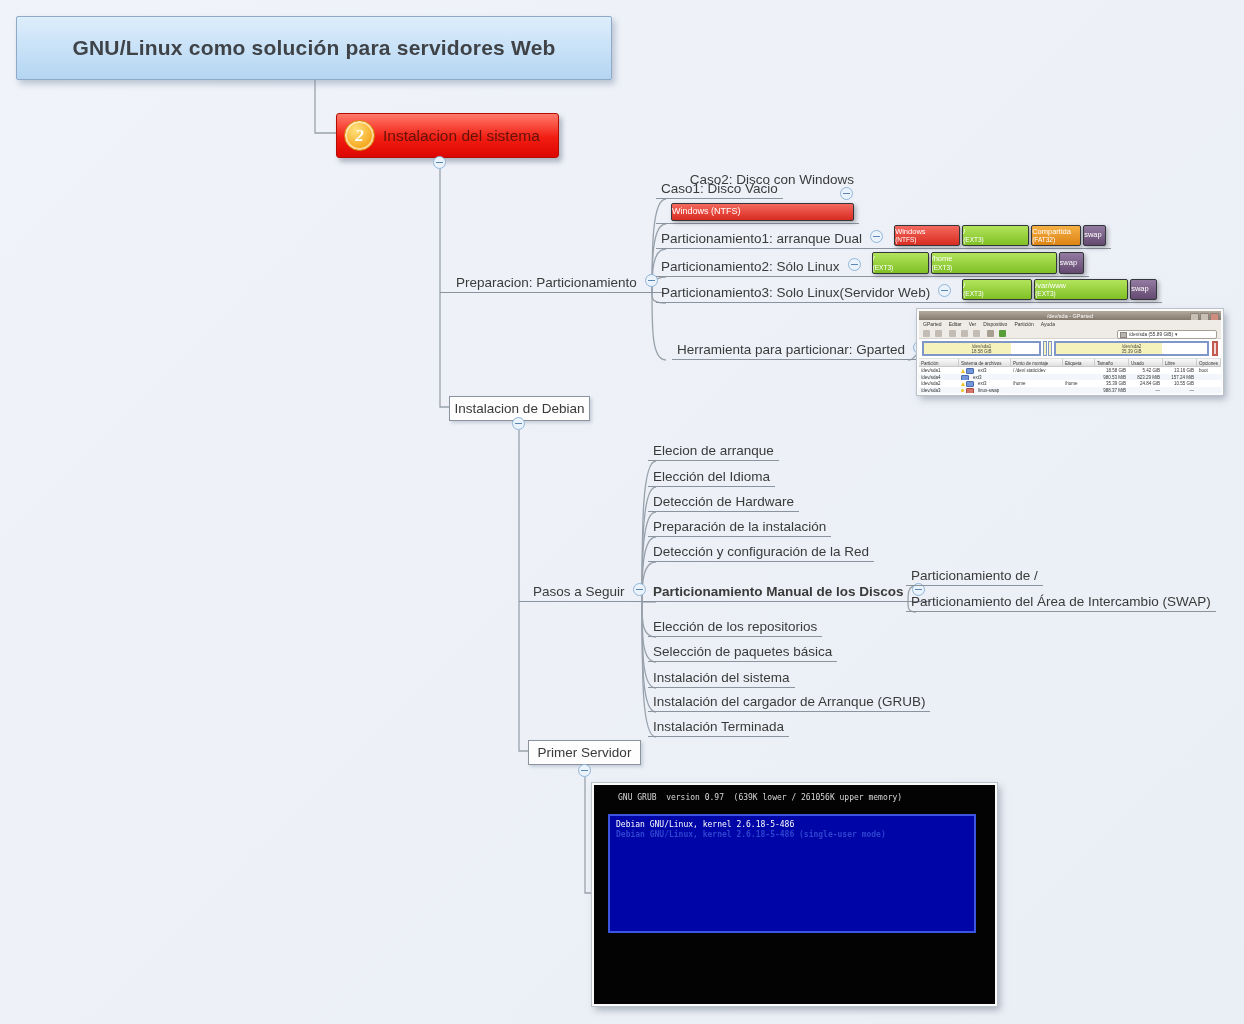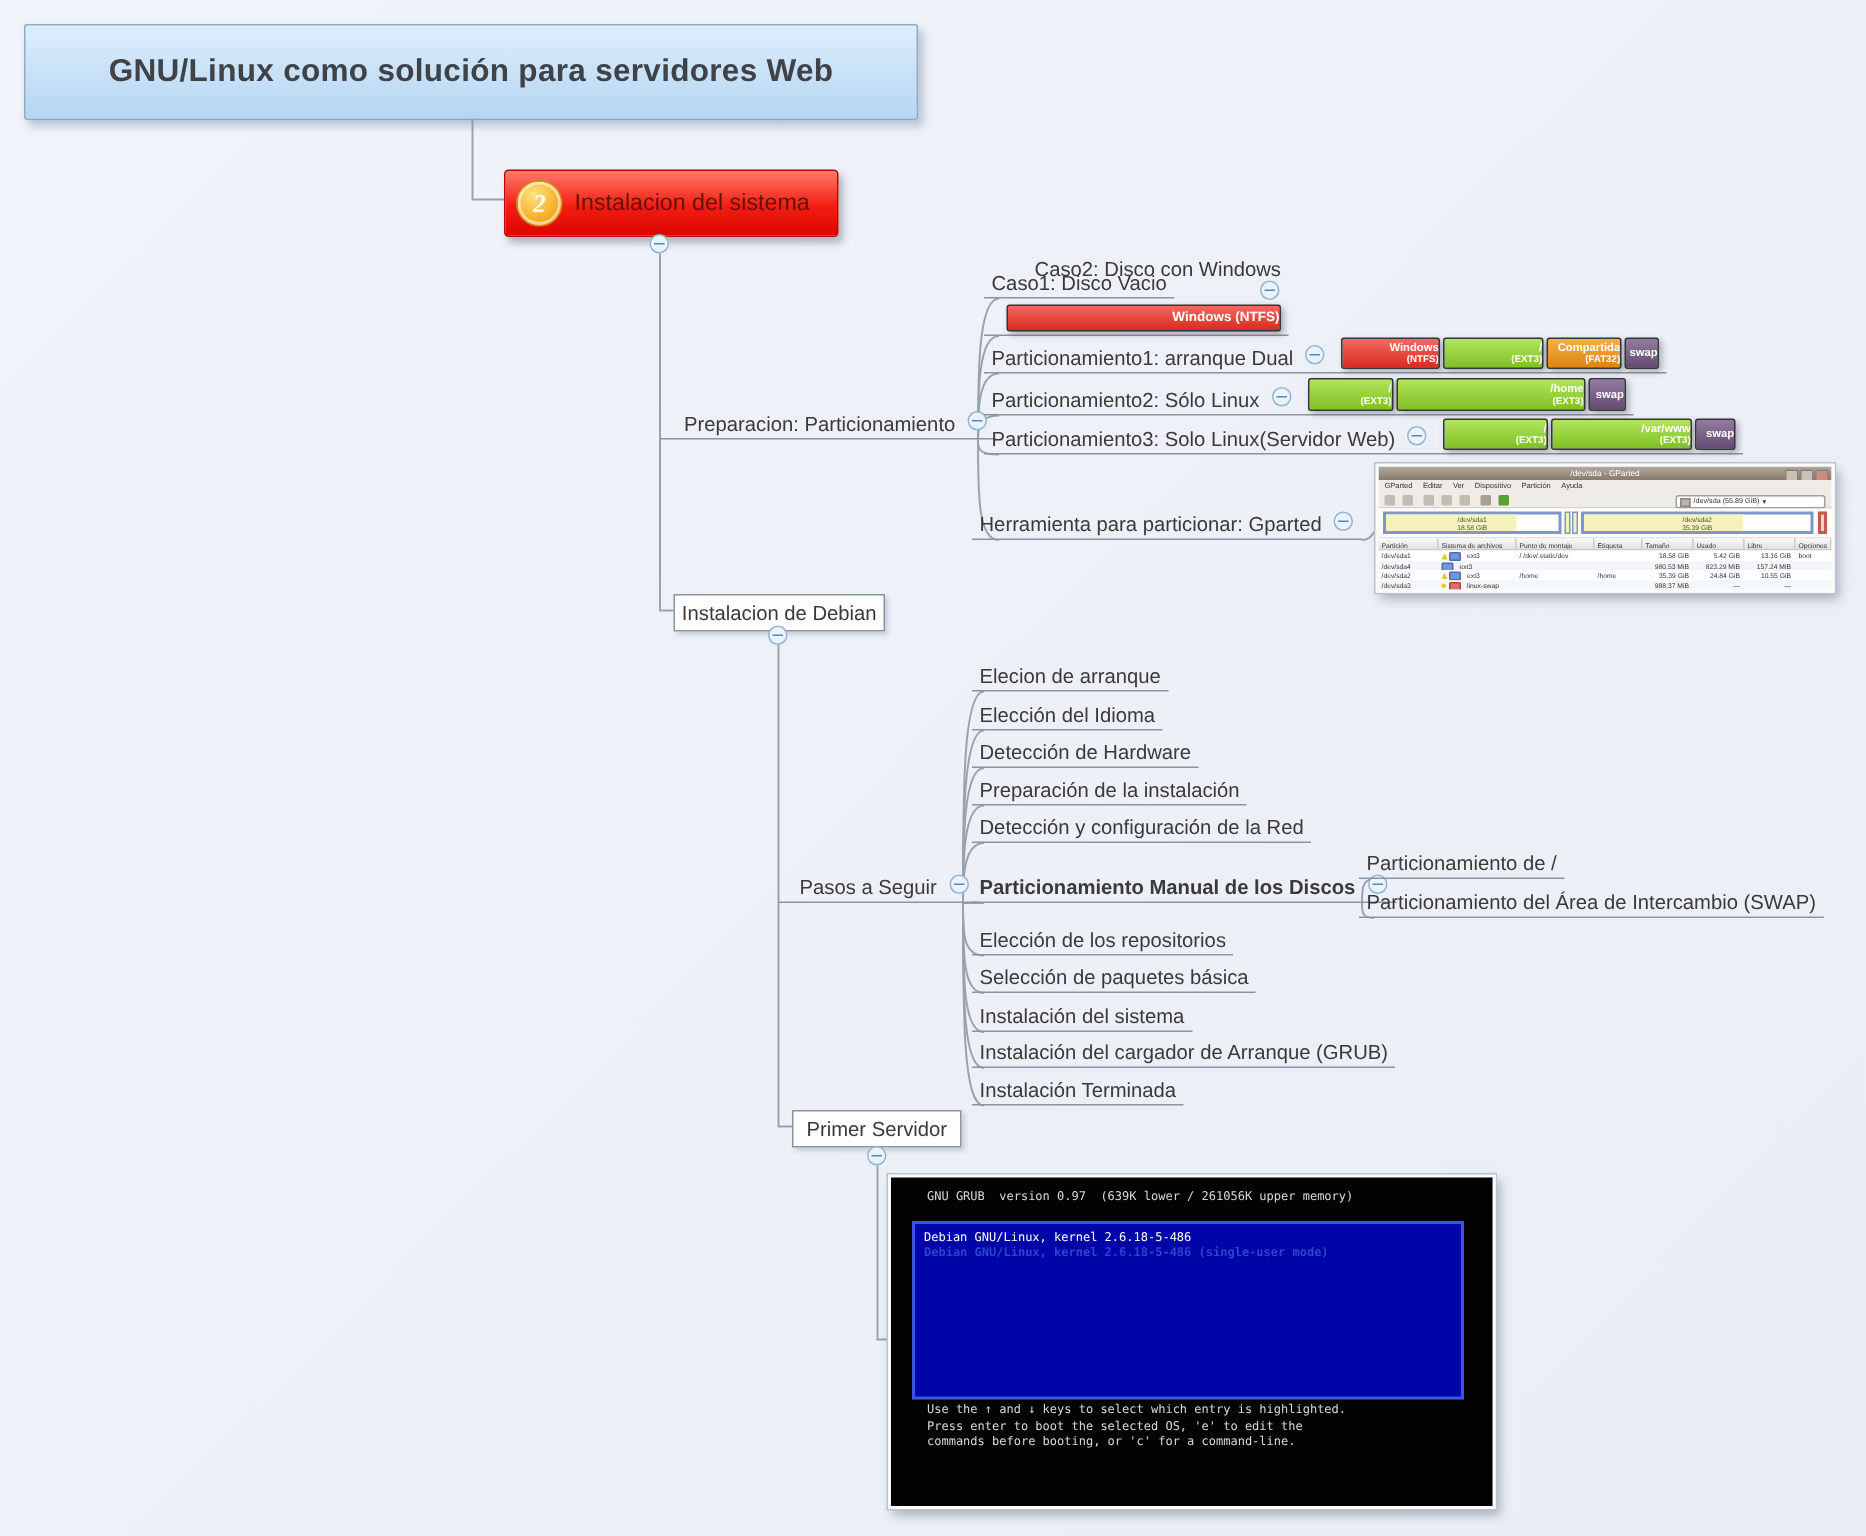--- a/index.html
+++ b/index.html
@@ -38,21 +38,21 @@
   .micon{position:relative;width:11px;height:11px;border-radius:50%;flex:none;
     background:#eaf2fb;border:1px solid #90b5d8;margin:0 1px 3px 8px;align-self:flex-end;}
   .micon::after{content:"";position:absolute;left:2px;right:2px;top:4.5px;height:1px;background:#5c86b3;}
   .cicon{position:absolute;z-index:2;width:11px;height:11px;border-radius:50%;
     background:#eaf2fb;border:1px solid #90b5d8;}
   .cicon::after{content:"";position:absolute;left:2px;right:2px;top:4.5px;height:1px;background:#5c86b3;}
 
   
   .bar{display:flex;gap:2px;margin:0 0 0 10px;filter:drop-shadow(2px 2px 2px rgba(60,60,70,.4));}
   .seg{border:1px solid #33373a;border-radius:2px;color:#fff;display:flex;flex-direction:column;
-    justify-content:center;align-items:flex-end;line-height:1.1;overflow:hidden;font-weight:bold;}
+    justify-content:center;align-items:flex-start;line-height:1.1;overflow:hidden;}
   .seg .a{font-size:7.5px;} .seg .b{font-size:6.5px;} .seg .one{font-size:9px;}
   .ntfs{background:linear-gradient(#f4695e,#d92b20);}
   .ext3{background:linear-gradient(#b2e45c,#80c025);}
   .fat32{background:linear-gradient(#f6b044,#dd8414);}
   .swapseg{background:linear-gradient(#947ba1,#644a70);}
 
   
   .imgframe{position:absolute;z-index:3;border:2px solid #fbfbfb;
     box-shadow:0 0 0 1px #bcc2ca,3px 4px 7px rgba(100,112,130,.5);}
 
@@ -207,21 +207,21 @@
       <span class="seg ext3" style="width:92px;">
           <span class="a">/var/www</span>
           <span class="b">(EXT3)</span>
         </span>
       <span class="seg swapseg" style="width:25px;">
           <span class="a">swap</span>
         </span>
     </span>
   </div>
 
-  <div class="row" style="left:648px;bottom:664px;margin-top:13px;">
+  <div class="row" style="left:672px;bottom:664px;margin-top:13px;">
     <span class="nlabel">Herramienta para particionar: Gparted</span>
     <span class="micon"></span>
   </div>
 
   <div class="imgframe" style="left:917px;top:309px;">
     <div class="gp">
       <div class="gp-title">
         <span>/dev/sda - GParted</span>
         <span class="gp-btns">
             <i></i>
@@ -373,17 +373,16 @@
   </div>
   <div class="cicon" style="left:578px;top:764px;"></div>
 
   <div class="imgframe" style="left:592px;top:783px;">
     <div class="grub">
       <div class="hdr">GNU GRUB  version 0.97  (639K lower / 261056K upper memory)</div>
       <div class="menu">
         <div class="e1">Debian GNU/Linux, kernel 2.6.18-5-486</div>
         <div class="e2">Debian GNU/Linux, kernel 2.6.18-5-486 (single-user mode)</div>
       </div>
-      <div class="help"><span>Use the ↑ and ↓ keys to select which entry is highlighted.</span><br><span>Press enter to boot the selected OS, 'e' to edit the</span><br><span>commands before booting, or 'c' for a command-line.</span></div>
     </div>
   </div>
 
 </div>
 
 </body></html>

